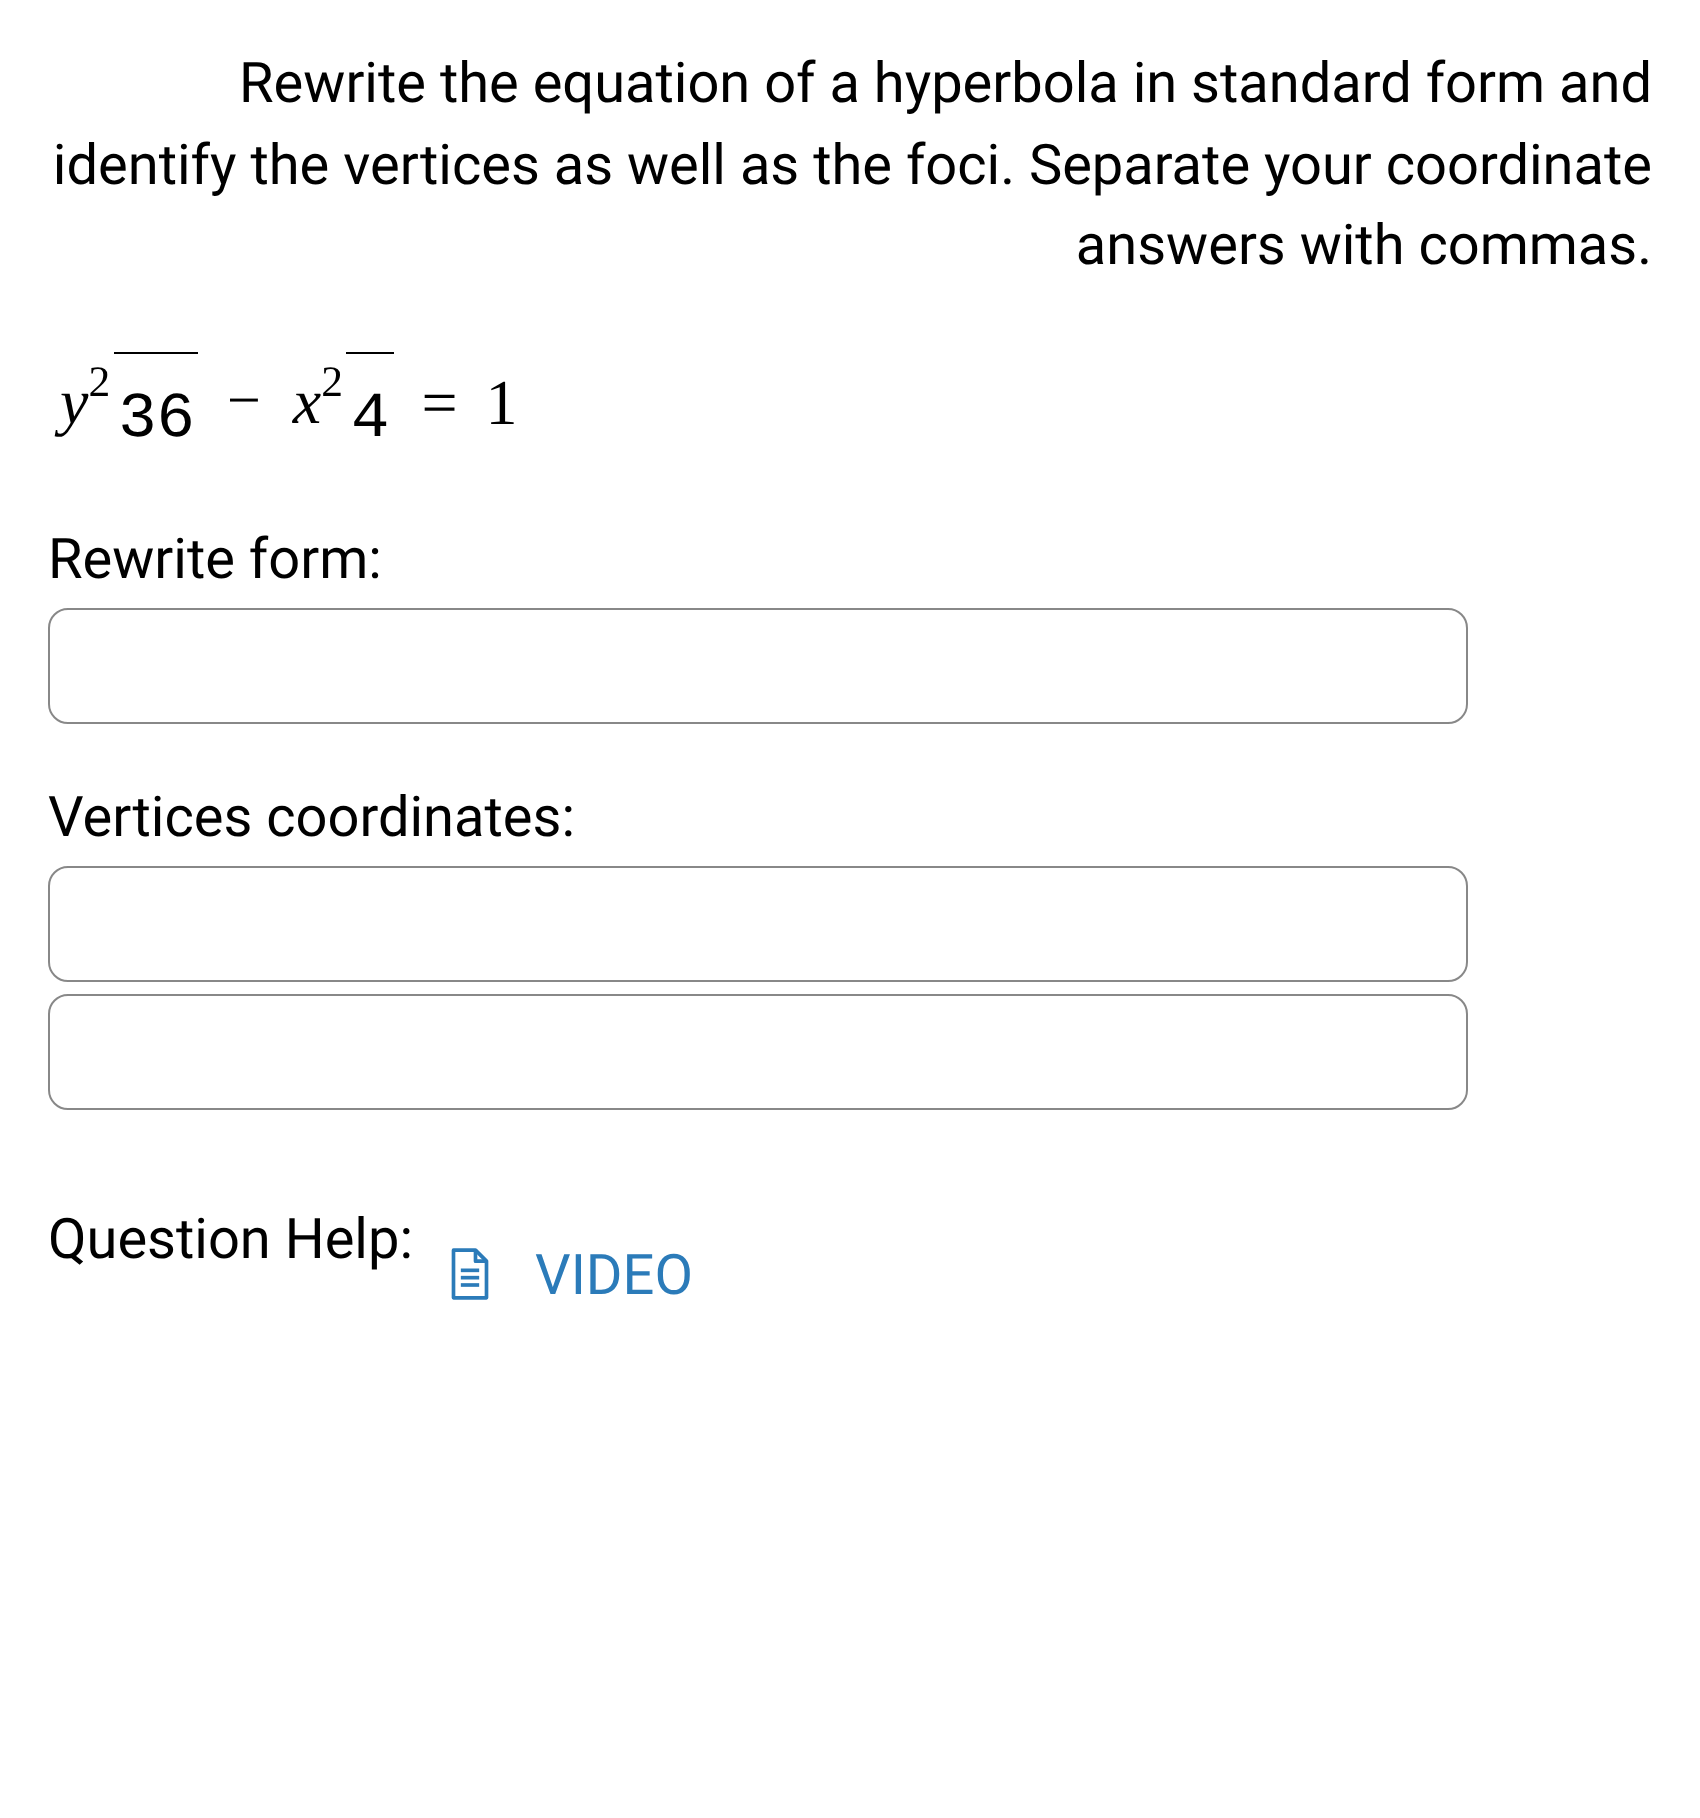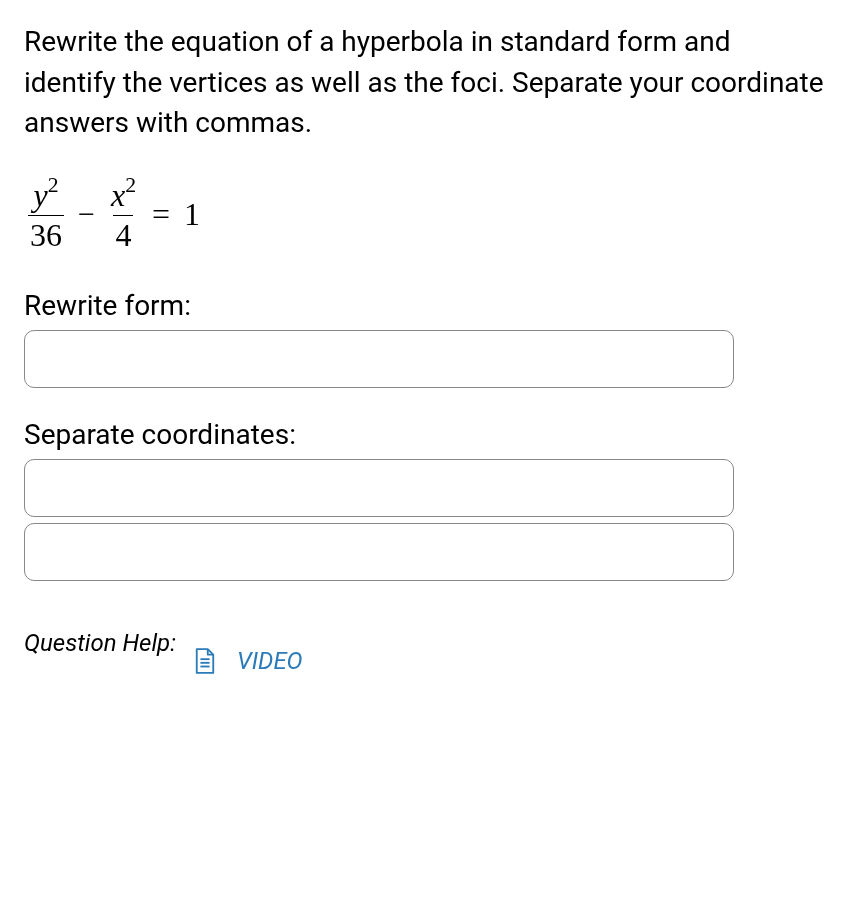--- a/index.html
+++ b/index.html
@@ -11,43 +11,44 @@
       font-family: -apple-system, BlinkMacSystemFont, "Segoe UI", Roboto, "Helvetica Neue", Arial, sans-serif;
       font-size: 28px;
       color: #000;
       background: #fff;
       padding: 22px 24px;
       width: 850px;
     }
     .problem-text {
       line-height: 1.45;
       margin-bottom: 32px;
+      text-align: right;
     }
     .equation {
       font-family: "Times New Roman", Times, serif;
       font-size: 32px;
       display: flex;
       align-items: center;
       margin-bottom: 36px;
       margin-left: 4px;
     }
     .frac {
       display: inline-flex;
-      flex-direction: column;
       align-items: center;
       vertical-align: middle;
     }
     .frac .num {
       padding: 0 2px 2px 2px;
       line-height: 1.1;
     }
     .frac .den {
       border-top: 1.5px solid #000;
-      padding: 2px 2px 0 2px;
+      padding: 15px 2px 0 2px;
       line-height: 1.1;
+      font-family: Liberation Mono, monospace;
     }
     .sup {
       font-size: 0.68em;
       vertical-align: super;
       position: relative;
       top: -2px;
     }
     .var {
       font-style: italic;
     }
@@ -73,26 +74,25 @@
       height: 58px;
       font-size: 24px;
       padding: 6px 12px;
       border: 1.5px solid #888;
       border-radius: 10px;
       background: #fff;
       display: block;
     }
     .help-row {
       margin-top: 30px;
-      font-size: 24px;
+      font-size: 28px;
       display: flex;
       align-items: center;
       gap: 18px;
       flex-wrap: wrap;
-      font-style: italic;
     }
     .help-link {
       color: #2b7bb9;
       text-decoration: none;
       display: inline-flex;
       align-items: center;
       gap: 21px;
       cursor: pointer;
       margin-top: 36px;
     }
@@ -120,21 +120,21 @@
   <span class="eq">=</span>
   <span>1</span>
 </div>
 
 <div class="field-group">
   <div class="field-label">Rewrite form:</div>
   <input type="text" class="text-input" value="" style="">
 </div>
 
 <div class="field-group tight">
-  <div class="field-label">Separate coordinates:</div>
+  <div class="field-label">Vertices coordinates:</div>
   <input type="text" class="text-input" value="" style="">
 </div>
 
 <div class="field-group">
   <input type="text" class="text-input" value="" style="">
 </div>
 
 <div class="help-row">
   <span>Question Help:</span>
   <a class="help-link">

